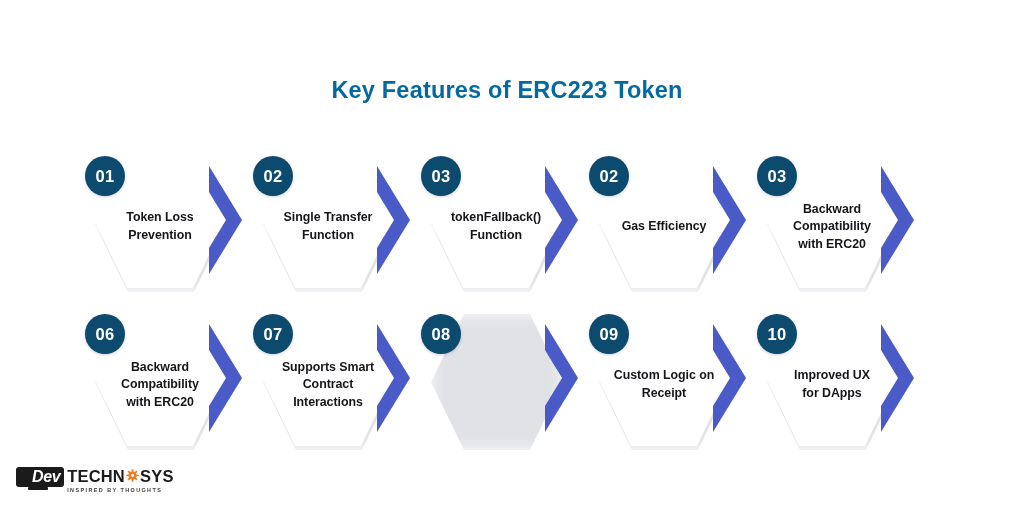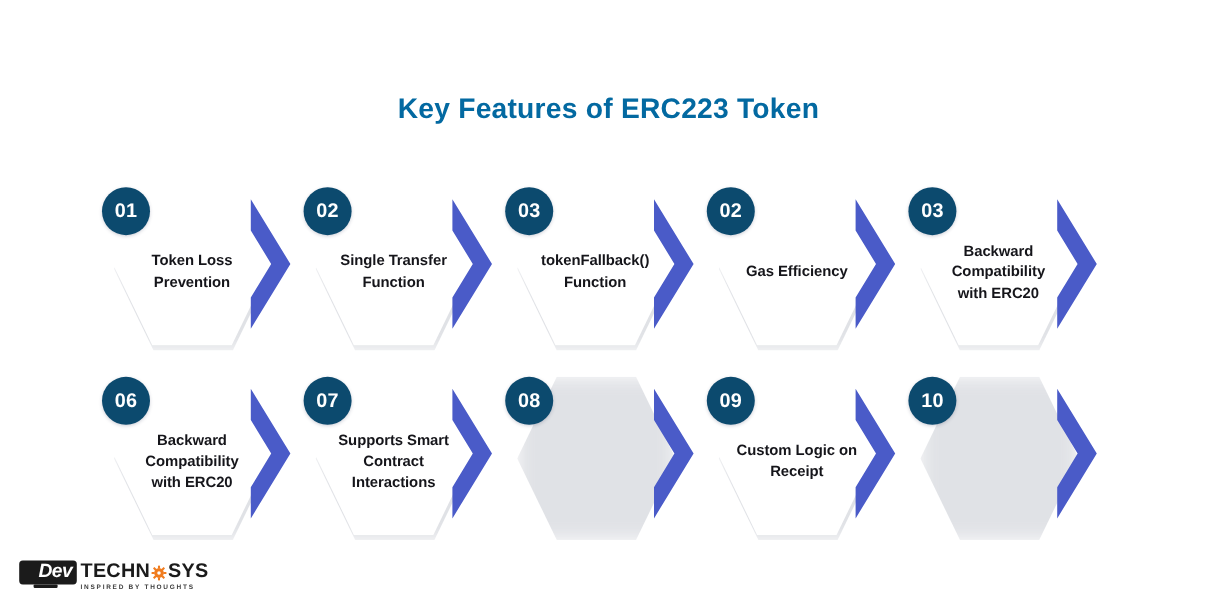--- a/index.html
+++ b/index.html
@@ -161,21 +161,20 @@
     background: #1b1b1b;
     border-radius: 1px;
   }
   .logo-right {
     display: flex;
     flex-direction: column;
     margin-left: 3px;
   }
   .logo-word {
     display: flex;
-    align-items: center;
     font-size: 16.5px;
     font-weight: bold;
     color: #1b1b1b;
     letter-spacing: 0.2px;
     line-height: 1.05;
   }
   .logo-gear {
     display: inline-block;
     width: 13px;
     height: 13px;
@@ -313,20 +312,24 @@
         </div>
         <div class="badge">09</div>
         <div class="chevron">
           <svg viewBox="0 0 42 112" aria-hidden="true">
             <path d="M5 2 L38 56 L5 110 L5 84 L22 56 L5 28 Z" fill="currentColor"></path>
           </svg>
         </div>
       </div>
       <div class="card" style="left: 749px;">
         <div class="hex-shadow"></div>
+        <div class="hex">
+          <div class="hex-label">Improved UX
+for DApps</div>
+        </div>
         <div class="badge">10</div>
         <div class="chevron">
           <svg viewBox="0 0 42 112" aria-hidden="true">
             <path d="M5 2 L38 56 L5 110 L5 84 L22 56 L5 28 Z" fill="currentColor"></path>
           </svg>
         </div>
       </div>
     </div>
 
   <div class="logo">

